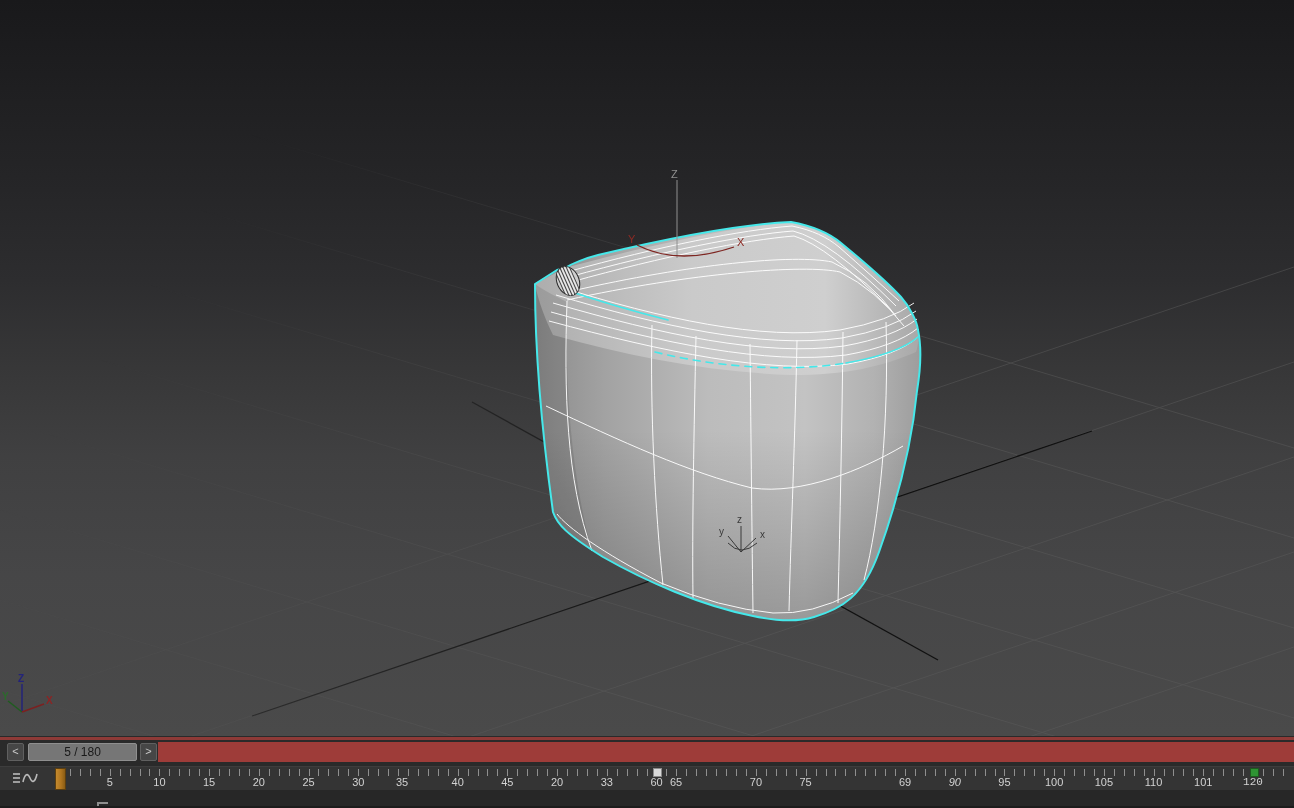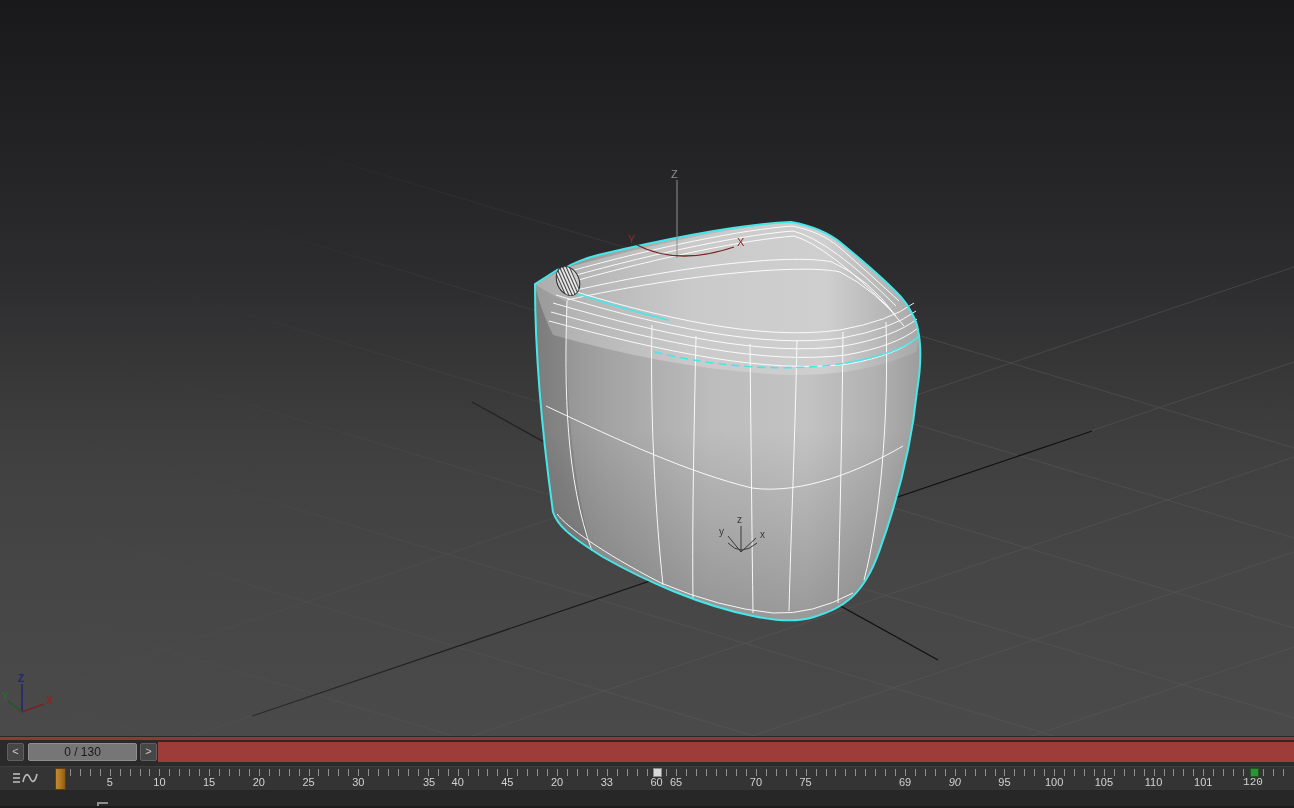--- a/index.html
+++ b/index.html
@@ -199,21 +199,21 @@
         <text x="2" y="700" font-size="10" font-weight="bold" fill="#2c6b2c">Y</text>
         <text x="46" y="704" font-size="10" font-weight="bold" fill="#8d2424">X</text>
       </g>
     </svg>
   </div>
 
   <div class="trackbar">
     <div class="autokey-line" id="autokeyLine" style="background: rgb(142, 58, 55);"></div>
     <div class="tb-row">
       <div class="tb-btn prev">&lt;</div>
-      <div class="tb-field">0 / 130</div>
+      <div class="tb-field">5 / 180</div>
       <div class="tb-btn next">&gt;</div>
       <div class="tb-red" id="autokeyBar" style="background: rgb(158, 60, 57);"></div>
     </div>
   </div>
 
   <div class="ruler" id="ruler">
     <svg class="curve-icon" width="26" height="16">
       <g stroke="#b9b9b9" stroke-width="1.6" fill="none">
         <line x1="1" y1="3" x2="8" y2="3"></line>
         <line x1="1" y1="7" x2="8" y2="7"></line>
@@ -257,21 +257,21 @@
       <div class="tick" style="left: 328.426px;"></div>
       <div class="tick" style="left: 338.368px;"></div>
       <div class="tick" style="left: 348.309px;"></div>
       <div class="tick" style="left: 358.251px;"></div>
       <div class="tick-label" style="left: 358.251px;">30</div>
       <div class="tick" style="left: 368.193px;"></div>
       <div class="tick" style="left: 378.134px;"></div>
       <div class="tick" style="left: 388.076px;"></div>
       <div class="tick" style="left: 398.018px;"></div>
       <div class="tick" style="left: 407.959px;"></div>
-      <div class="tick-label" style="left: 429px;">35</div>
+      <div class="tick-label" style="left: 402px;">35</div>
       <div class="tick" style="left: 417.901px;"></div>
       <div class="tick" style="left: 427.843px;"></div>
       <div class="tick" style="left: 437.785px;"></div>
       <div class="tick" style="left: 447.726px;"></div>
       <div class="tick" style="left: 457.668px;"></div>
       <div class="tick-label" style="left: 457.668px;">40</div>
       <div class="tick" style="left: 467.61px;"></div>
       <div class="tick" style="left: 477.551px;"></div>
       <div class="tick" style="left: 487.493px;"></div>
       <div class="tick" style="left: 497.435px;"></div>

